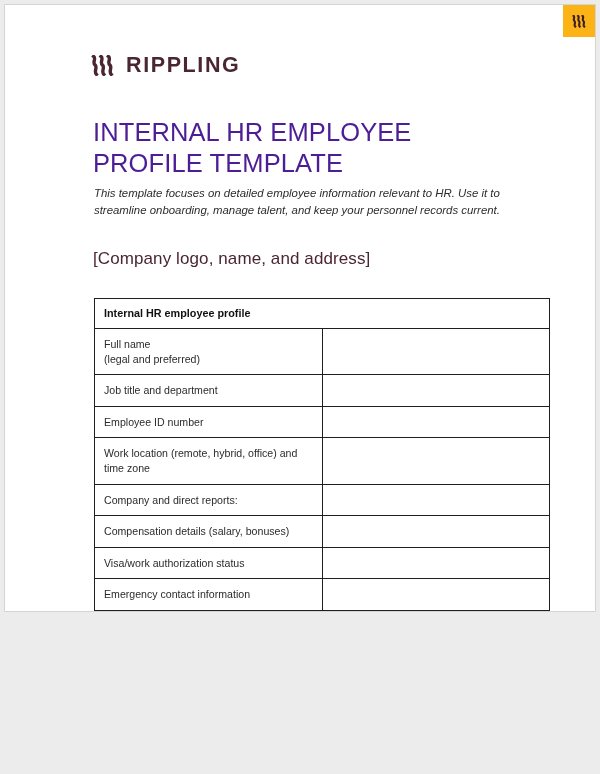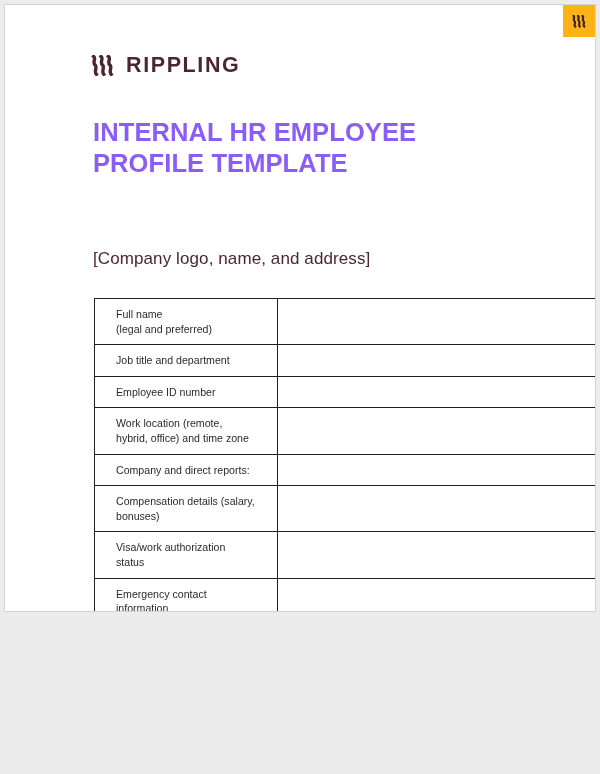--- a/index.html
+++ b/index.html
@@ -58,24 +58,24 @@
   }
 
   
   .doc-title {
     position: absolute;
     left: 88px;
     top: 112px;
     width: 420px;
     margin: 0;
     font-size: 25.5px;
-    font-weight: bold;
+    font-weight: normal;
     line-height: 1.22;
     letter-spacing: 0.1px;
-    color: #8b5cf6;
+    color: #4c1d95;
   }
   .doc-subtitle {
     position: absolute;
     left: 89px;
     top: 180px;
     width: 432px;
     margin: 0;
     font-size: 11.4px;
     font-style: italic;
     line-height: 1.5;
@@ -96,21 +96,21 @@
   .profile-table {
     position: absolute;
     left: 89px;
     top: 293px;
     width: 456px;
     border-collapse: collapse;
     table-layout: fixed;
   }
   .profile-table td {
     border: 1px solid #1f1f1f;
-    padding: 8px 21px;
+    padding: 8px 9px;
     font-size: 10.6px;
     line-height: 1.38;
     color: #2b2b2b;
     vertical-align: top;
   }
   .profile-table td.th-cell {
     font-weight: bold;
     font-size: 10.8px;
     padding: 7px 9px;
     color: #111111;
@@ -154,25 +154,29 @@
     <svg width="25" height="21" viewBox="0 0 25 21">
       <path d="M2.6 1.4 C5.6 3.7 1.0 7.3 4.0 9.9 C7.0 12.5 2.4 16.1 5.4 19.3" stroke="#4a2633" stroke-width="3.4" fill="none" stroke-linecap="square"></path>
       <path d="M10.0 1.4 C13.0 3.7 8.4 7.3 11.4 9.9 C14.4 12.5 9.8 16.1 12.8 19.3" stroke="#4a2633" stroke-width="3.4" fill="none" stroke-linecap="square"></path>
       <path d="M17.4 1.4 C20.4 3.7 15.8 7.3 18.8 9.9 C21.8 12.5 17.2 16.1 20.2 19.3" stroke="#4a2633" stroke-width="3.4" fill="none" stroke-linecap="square"></path>
     </svg>
     <span class="brand-wordmark">RIPPLING</span>
   </div>
 
   <h1 class="doc-title">INTERNAL HR EMPLOYEE PROFILE TEMPLATE</h1>
 
+  <p class="doc-subtitle">This template focuses on detailed employee information relevant to HR. Use it to streamline onboarding, manage talent, and keep your personnel records current.</p>
 
   <p class="logo-placeholder">[Company logo, name, and address]</p>
 
   <table class="profile-table">
     <tbody>
+      <tr>
+        <td class="th-cell" colspan="2">Internal HR employee profile</td>
+      </tr>
     <tr>
           <td class="label-cell">Full name<br>(legal and preferred)</td>
           <td class="value-cell"></td>
         </tr>
         <tr>
           <td class="label-cell">Job title and department</td>
           <td class="value-cell"></td>
         </tr>
         <tr>
           <td class="label-cell">Employee ID number</td>

